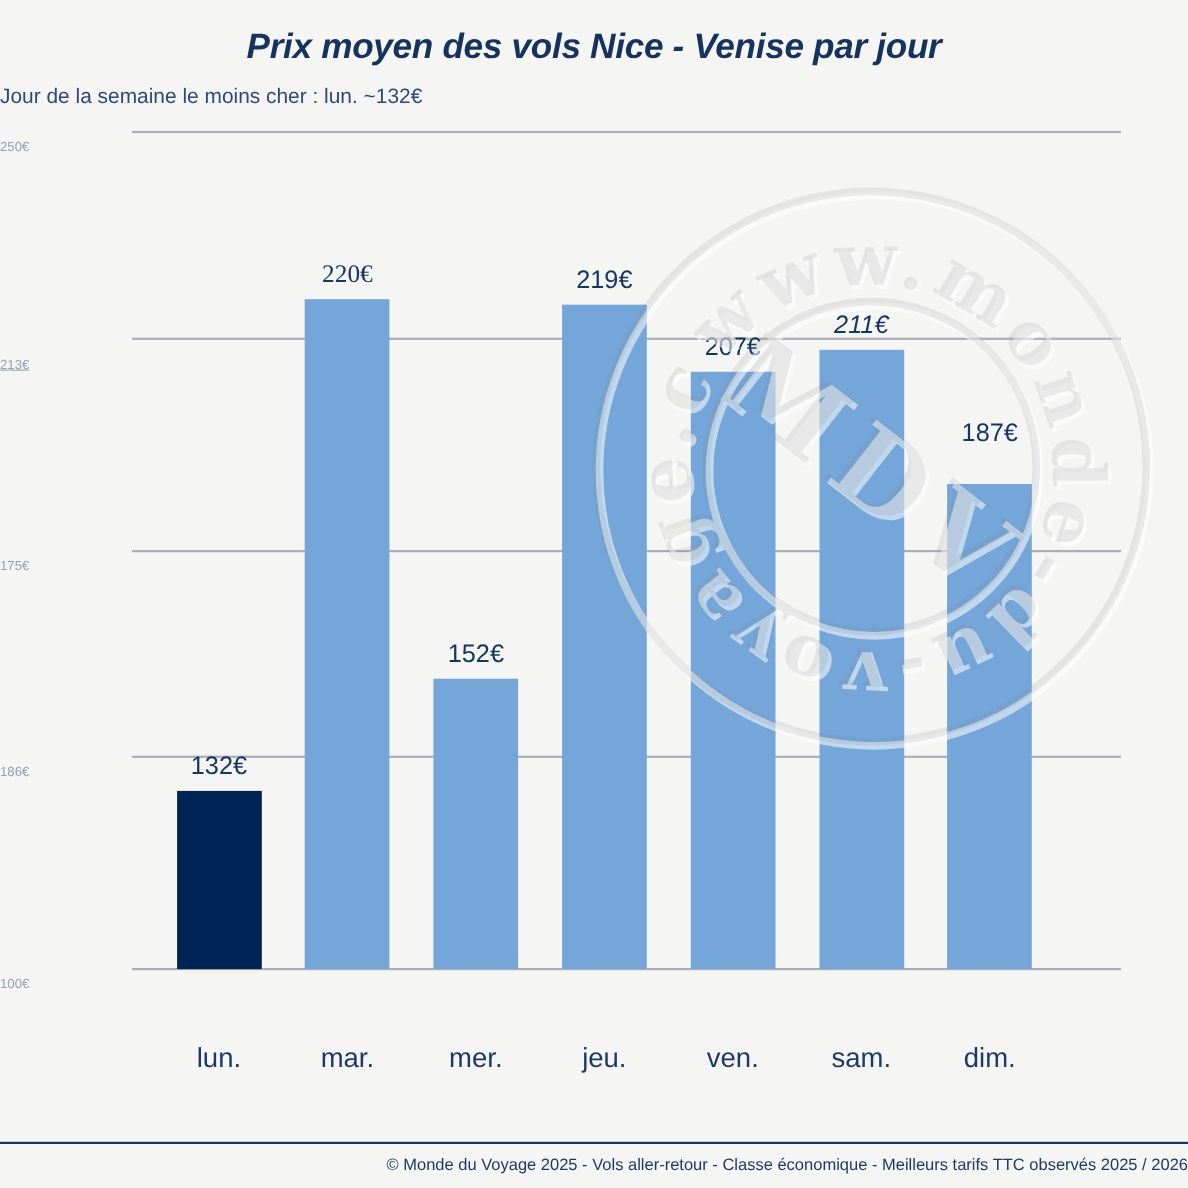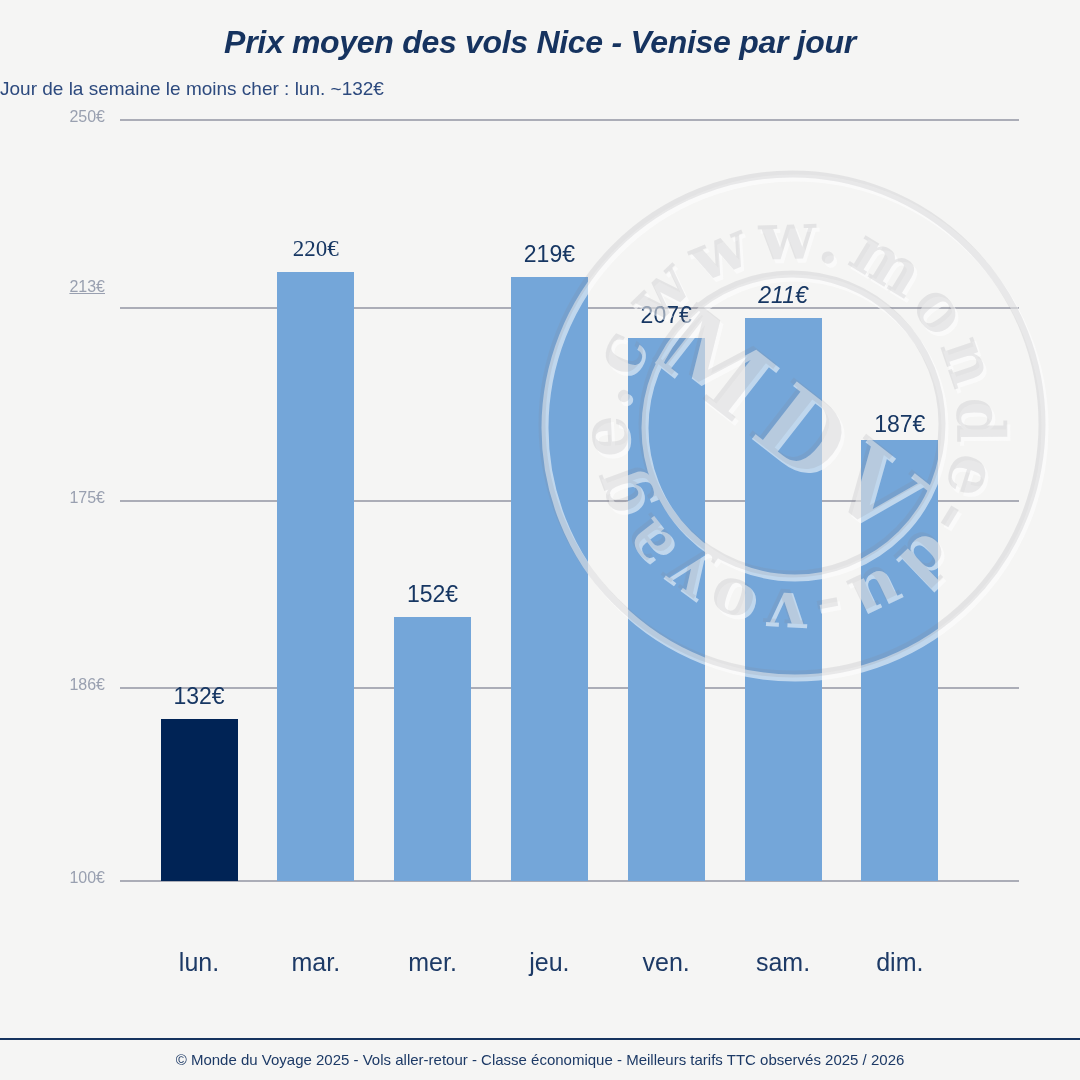--- a/index.html
+++ b/index.html
@@ -13,61 +13,61 @@
     font-size:32px;font-weight:bold;letter-spacing:-0.3px;
     color:var(--title,#16335f);
     font-style:italic;
   }
   .subtitle{
     position:absolute;top:78px;left:0;width:100%;
     font-size:19px;color:var(--subtitle,#2d4a7e);
   }
   .gridline{position:absolute;left:120px;width:899px;height:2px;background:var(--grid,#abadb7);}
   .ytick{
-    position:absolute;left:0;width:105px;text-align:right;
-    font-size:16px;color:var(--tick,#99a0b0);
+    position:absolute;left:0;width:105px;text-align:left;
+    font-size:12px;color:var(--tick,#99a0b0);margin-top:18px;
   }
   .bar{position:absolute;width:77px;background:var(--bar,#74a6d9);}
   .bar.hl{background:var(--barhl,#002355);}
   .vlabel{
     position:absolute;width:140px;text-align:center;
     font-size:23px;color:var(--vlabel,#173763);
   }
   .xlabel{
     position:absolute;width:140px;text-align:center;
     font-size:25px;color:var(--xlabel,#1d3a66);
   }
   .watermark{
     position:absolute;left:512px;top:144px;width:560px;height:560px;
     pointer-events:none;
     font-family:"DejaVu Serif","Liberation Serif",serif;
   }
   .footline{position:absolute;left:0;top:1038px;width:1080px;height:2px;background:var(--title,#15315e);}
   .footnote{
-    position:absolute;top:1051px;left:0;width:100%;text-align:center;
+    position:absolute;top:1051px;left:0;width:100%;text-align:right;
     font-size:15px;color:var(--xlabel,#1d3a66);
   }
 </style>
 </head>
 <body>
 
 <div class="canvas" style="--bg: #f5f5f4; --bar: #74a6d9; --barhl: #002355; --grid: #abadb7; --tick: #99a0b0; --vlabel: #173763; --xlabel: #1d3a66; --title: #16335f; --subtitle: #2d4a7e;">
 
   <div class="title">Prix moyen des vols Nice - Venise par jour</div>
   <div class="subtitle">Jour de la semaine le moins cher : lun. ~132€</div>
 
   <div id="plot">
       <div class="gridline" style="top: 880px;"></div>
       <div class="ytick" style="top: 869px;">100€</div>
       <div class="gridline" style="top: 687.213px;"></div>
       <div class="ytick" style="top: 676.213px;">186€</div>
       <div class="gridline" style="top: 499.5px;"></div>
       <div class="ytick" style="top: 488.5px;">175€</div>
       <div class="gridline" style="top: 306.713px;"></div>
-      <div class="ytick" style="top: 278px; text-decoration: underline;">213€</div>
+      <div class="ytick" style="top: 306px; text-decoration: underline;">213€</div>
       <div class="gridline" style="top: 119px;"></div>
       <div class="ytick" style="top: 108px;">250€</div>
       <div class="bar hl" style="left: 160.5px; top: 718.653px; height: 162.347px;"></div>
       <div class="vlabel" style="left: 129px; top: 682.653px;">132€</div>
       <div class="xlabel" style="left: 129px; top: 948px;">lun.</div>
       <div class="bar" style="left: 277.3px; top: 272.2px; height: 608.8px;"></div>
       <div class="vlabel" style="left: 245.8px; top: 236.2px; font-family: Liberation Serif, serif;">220€</div>
       <div class="xlabel" style="left: 245.8px; top: 948px;">mar.</div>
       <div class="bar" style="left: 394.1px; top: 617.187px; height: 263.813px;"></div>
       <div class="vlabel" style="left: 362.6px; top: 581.187px;">152€</div>
@@ -75,21 +75,21 @@
       <div class="bar" style="left: 510.9px; top: 277.273px; height: 603.727px;"></div>
       <div class="vlabel" style="left: 479.4px; top: 241.273px;">219€</div>
       <div class="xlabel" style="left: 479.4px; top: 948px;">jeu.</div>
       <div class="bar" style="left: 627.7px; top: 338.153px; height: 542.847px;"></div>
       <div class="vlabel" style="left: 596.2px; top: 302.153px;">207€</div>
       <div class="xlabel" style="left: 596.2px; top: 948px; text-align: center;">ven.</div>
       <div class="bar" style="left: 744.5px; top: 317.86px; height: 563.14px;"></div>
       <div class="vlabel" style="left: 713px; top: 281.86px; font-style: italic;">211€</div>
       <div class="xlabel" style="left: 713px; top: 948px;">sam.</div>
       <div class="bar" style="left: 861.3px; top: 439.62px; height: 441.38px;"></div>
-      <div class="vlabel" style="left: 829.8px; top: 411px;">187€</div>
+      <div class="vlabel" style="left: 829.8px; top: 380px;">187€</div>
       <div class="xlabel" style="left: 829.8px; top: 948px;">dim.</div>
     </div>
 
   <svg class="watermark" viewBox="0 0 560 560" width="560" height="560" aria-hidden="true">
     <defs>
       <path id="wm-circ" d="M115,280 a165,165 0 1,1 330,0 a165,165 0 1,1 -330,0" fill="none"></path>
       <g id="wm-art">
         <circle cx="280" cy="280" r="250" fill="none" stroke="currentColor" stroke-width="7"></circle>
         <circle cx="280" cy="280" r="150" fill="none" stroke="currentColor" stroke-width="7"></circle>
         <g transform="rotate(35 280 280)">

